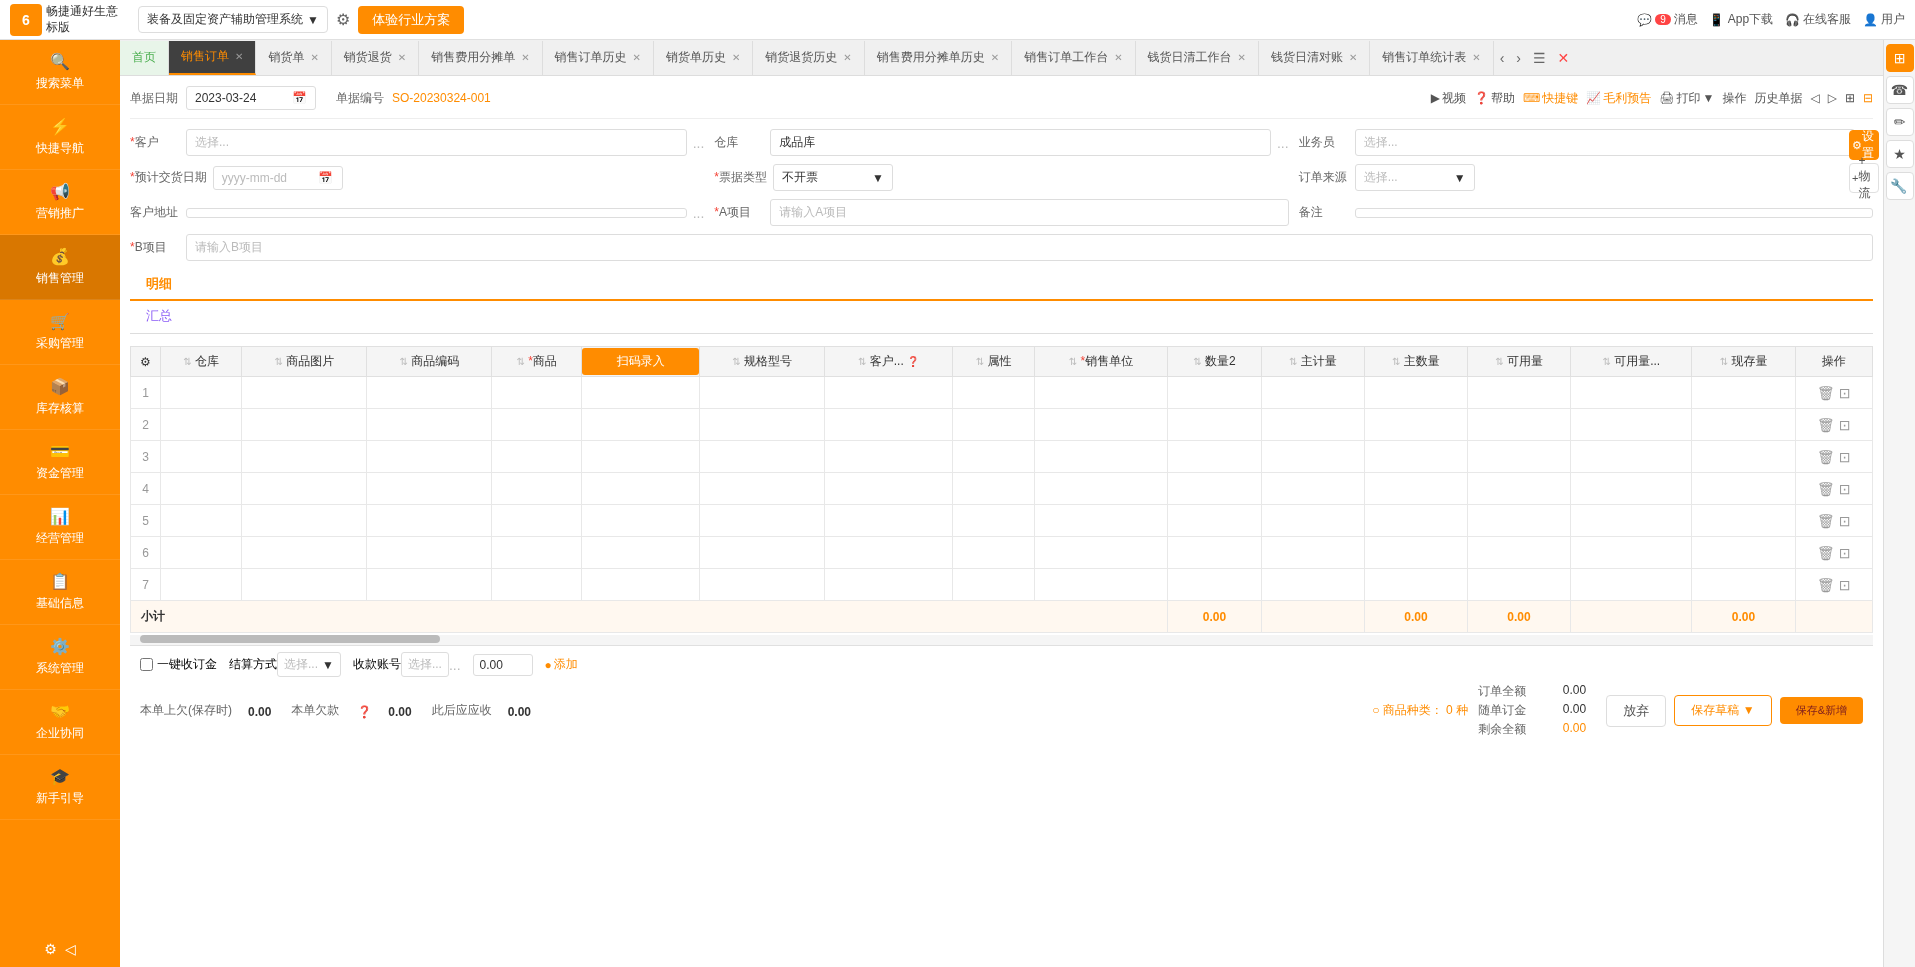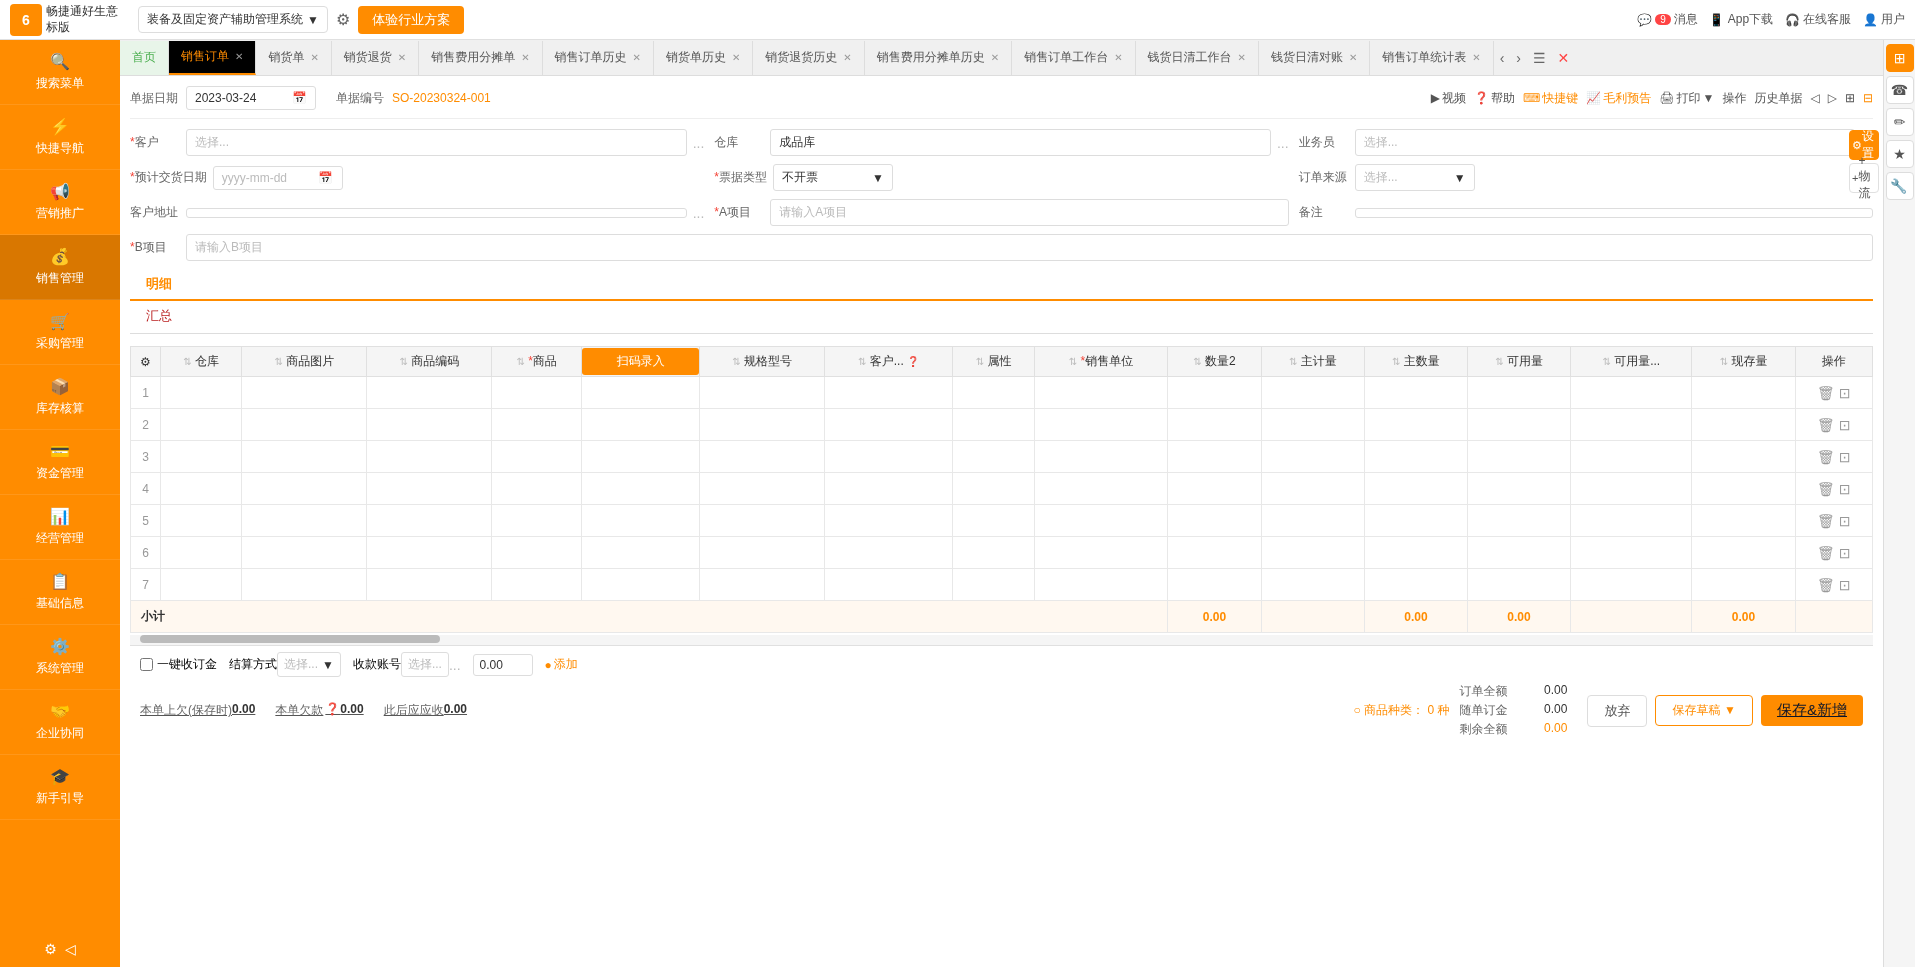--- a/index.html
+++ b/index.html
@@ -65,21 +65,21 @@
     
     .tab-bar {
       background: #f0f0f0; border-bottom: 1px solid #ddd;
       display: flex; align-items: center; height: 36px; overflow: hidden;
     }
     .tab {
       padding: 0 12px; height: 34px; display: flex; align-items: center; gap: 4px;
       cursor: pointer; font-size: 12px; color: #555; border-right: 1px solid #ddd;
       white-space: nowrap; flex-shrink: 0;
     }
-    .tab.active { background: #000000; color: #ff8c00; border-bottom: 2px solid #ff8c00; }
+    .tab.active { background: #404040; color: #ff8c00; border-bottom: 2px solid #ff8c00; }
     .tab.home { background: #e8f5e9; color: #4caf50; }
     .tab-close { font-size: 10px; color: #999; margin-left: 2px; }
     .tab-nav-btn { padding: 0 6px; cursor: pointer; color: #666; font-size: 14px; }
 
     
     .page-content { flex: 1; overflow: auto; padding: 10px; background: #fff; }
 
     
     .form-header {
       display: flex; align-items: center; gap: 20px; margin-bottom: 10px;
@@ -116,21 +116,21 @@
       border: 1px solid #ddd; border-radius: 3px; padding: 4px 8px;
       color: #333; background: #fff; font-size: 12px; display: flex; align-items: center;
       justify-content: space-between; cursor: pointer;
     }
 
     
     .detail-tabs {
       display: flex; border-bottom: 1px solid #ddd; margin-bottom: 12px; flex-direction: column;
     }
     .detail-tab {
-      padding: 6px 16px; cursor: pointer; font-size: 13px; color: #b91c1c;
+      padding: 6px 16px; cursor: pointer; font-size: 13px; color: #8b5cf6;
       border-bottom: 2px solid transparent;
     }
     .detail-tab.active { color: #ff8c00; border-bottom: 2px solid #ff8c00; font-weight: bold; }
 
     
     .data-table { width: 100%; border-collapse: collapse; font-size: 12px; }
     .data-table th {
       background: #f5f5f5; border: 1px solid #e0e0e0; padding: 6px 4px;
       text-align: center; color: #333; white-space: nowrap; font-weight: normal;
     }
@@ -177,42 +177,42 @@
     .amount-input {
       border: 1px solid #ddd; border-radius: 3px; padding: 3px 6px;
       color: #333; font-size: 12px; width: 60px;
     }
     .add-btn { color: #ff8c00; cursor: pointer; display: flex; align-items: center; gap: 2px; }
 
     .bottom-row2 {
       display: flex; align-items: center; justify-content: space-between;
     }
     .bottom-stats { display: flex; align-items: center; gap: 20px; color: #555; }
-    .stat-item { display: flex; align-items: flex-start; gap: 0; text-decoration: underline; }
+    .stat-item { display: flex; align-items: flex-end; gap: 16px; }
     .stat-value { color: #333; font-weight: bold; }
     .bottom-right-summary {
       display: flex; flex-direction: column; align-items: flex-end; gap: 2px;
       margin-right: 10px;
     }
     .summary-row { display: flex; gap: 10px; }
     .summary-label { color: #666; }
     .summary-value { color: #333; min-width: 50px; text-align: right; }
 
     .action-buttons { display: flex; gap: 8px; align-items: center; }
     .btn-discard {
       border: 1px solid #ddd; background: #fff; border-radius: 4px;
       padding: 6px 16px; cursor: pointer; color: #555; font-size: 13px;
     }
     .btn-save-draft {
       border: 1px solid #ff8c00; background: #fff; border-radius: 4px;
       padding: 6px 16px; cursor: pointer; color: #ff8c00; font-size: 13px;
     }
     .btn-save-new {
-      background: #ff8c00; color: #0f172a; border: none; border-radius: 4px;
-      padding: 6px 16px; cursor: pointer; font-size: 15px; text-decoration: underline;
+      background: #ff8c00; color: #7f1d1d; border: none; border-radius: 4px;
+      padding: 6px 16px; cursor: pointer; font-size: 11px;
     }
 
     .goods-count { color: #666; }
     .goods-count span { color: #ff8c00; }
     .float-btn {
       width: 30px; height: 30px; border: 1px solid #e0e0e0; border-radius: 4px;
       display: flex; align-items: center; justify-content: center; cursor: pointer;
       background: #fff; color: #555; font-size: 13px;
     }
     .float-btn.orange-bg { background: #ff8c00; color: white; border-color: #ff8c00; }

